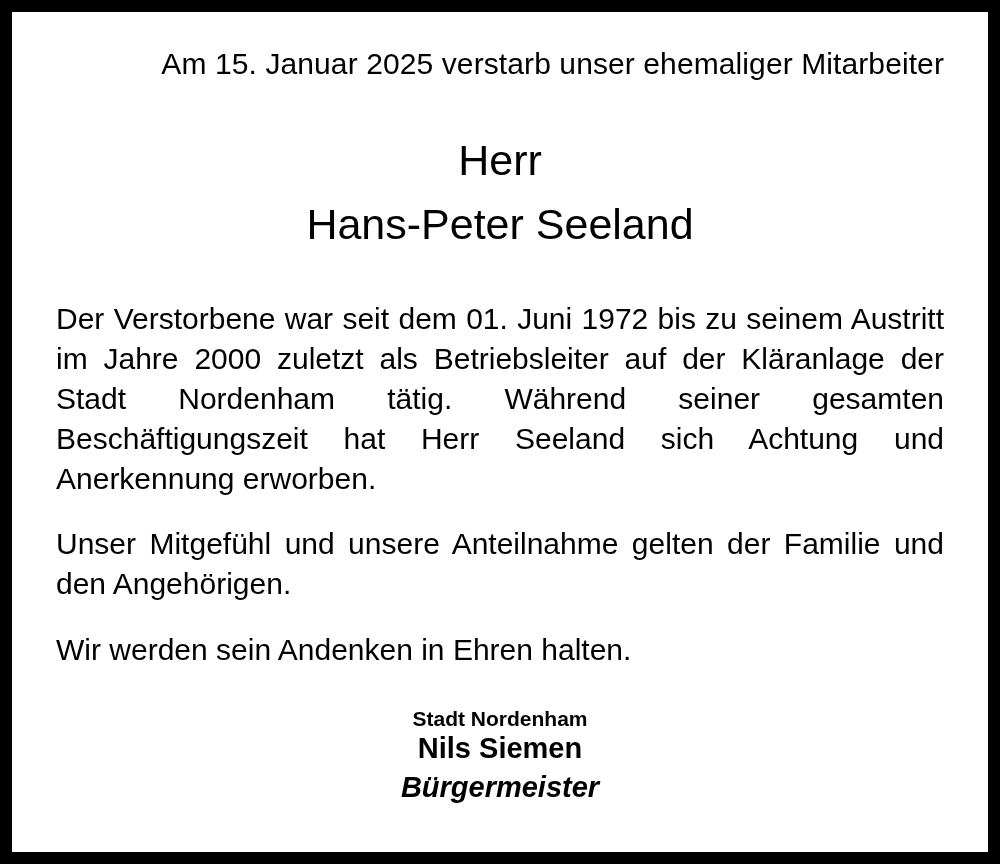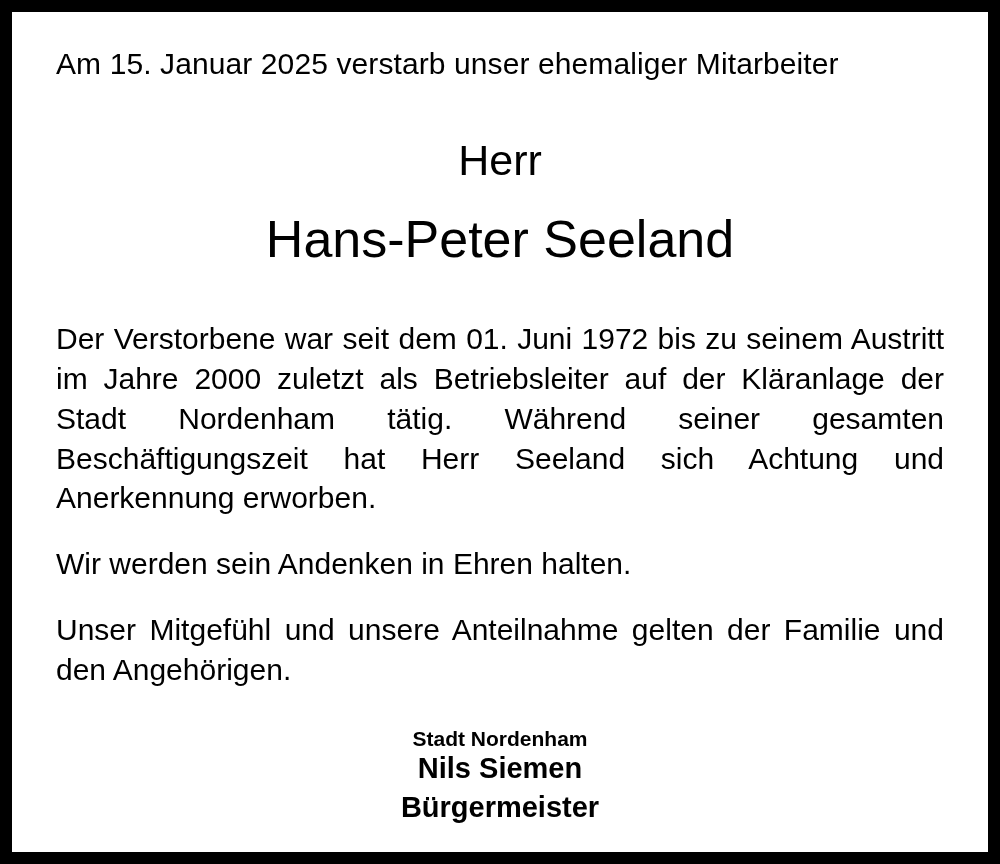--- a/index.html
+++ b/index.html
@@ -17,37 +17,37 @@
     box-sizing: border-box;
     width: 1000px;
     height: 864px;
     border: 12px solid #000000;
     background: #ffffff;
     padding: 34px 44px 20px 44px;
   }
   .intro-line {
     font-size: 30px;
     line-height: 1.2;
-    text-align: left;
+    text-align: right;
     letter-spacing: 0.1px;
     margin: 0 0 0 0;
   }
   .name-block {
     text-align: center;
     font-weight: normal;
     margin-top: 54px;
   }
   .name-title {
     font-size: 43px;
     line-height: 1.15;
   }
   .name-full {
-    font-size: 52px;
+    font-size: 43px;
     line-height: 1.2;
-    margin-top: 23px;
+    margin-top: 14px;
     white-space: nowrap;
   }
   .body-paragraphs {
     margin-top: 48px;
   }
   .para {
     font-size: 30px;
     line-height: 1.33;
     text-align: justify;
     text-justify: inter-word;
@@ -71,38 +71,39 @@
   .sig-person {
     font-size: 29px;
     font-weight: bold;
     line-height: 1.2;
   }
   .sig-role {
     font-size: 29px;
     font-weight: bold;
     line-height: 1.2;
     margin-top: 4px;
+    font-style: italic;
   }
 </style>
 </head>
 <body>
 
 <div class="obituary">
 
   <div class="intro-line">Am 15. Januar 2025 verstarb unser ehemaliger Mitarbeiter</div>
 
   <div class="name-block">
     <div class="name-title">Herr</div>
     <div class="name-full">Hans-Peter Seeland</div>
   </div>
 
   <div class="body-paragraphs">
     <p class="para">Der Verstorbene war seit dem 01. Juni 1972 bis zu seinem Austritt im Jahre 2000 zuletzt als Betriebsleiter auf der Kläranlage der Stadt Nordenham tätig. Während seiner gesamten Beschäftigungszeit hat Herr Seeland sich Achtung und Anerkennung erworben.</p>
+    <p class="para">Unser Mitgefühl und unsere Anteilnahme gelten der Familie und den Angehörigen.</p>
     <p class="para no-justify">Wir werden sein Andenken in Ehren halten.</p>
-    <p class="para">Unser Mitgefühl und unsere Anteilnahme gelten der Familie und den Angehörigen.</p>
   </div>
 
   <div class="signature">
     <div class="sig-org">Stadt Nordenham</div>
     <div class="sig-person">Nils Siemen</div>
     <div class="sig-role">Bürgermeister</div>
   </div>
 
 </div>
 

